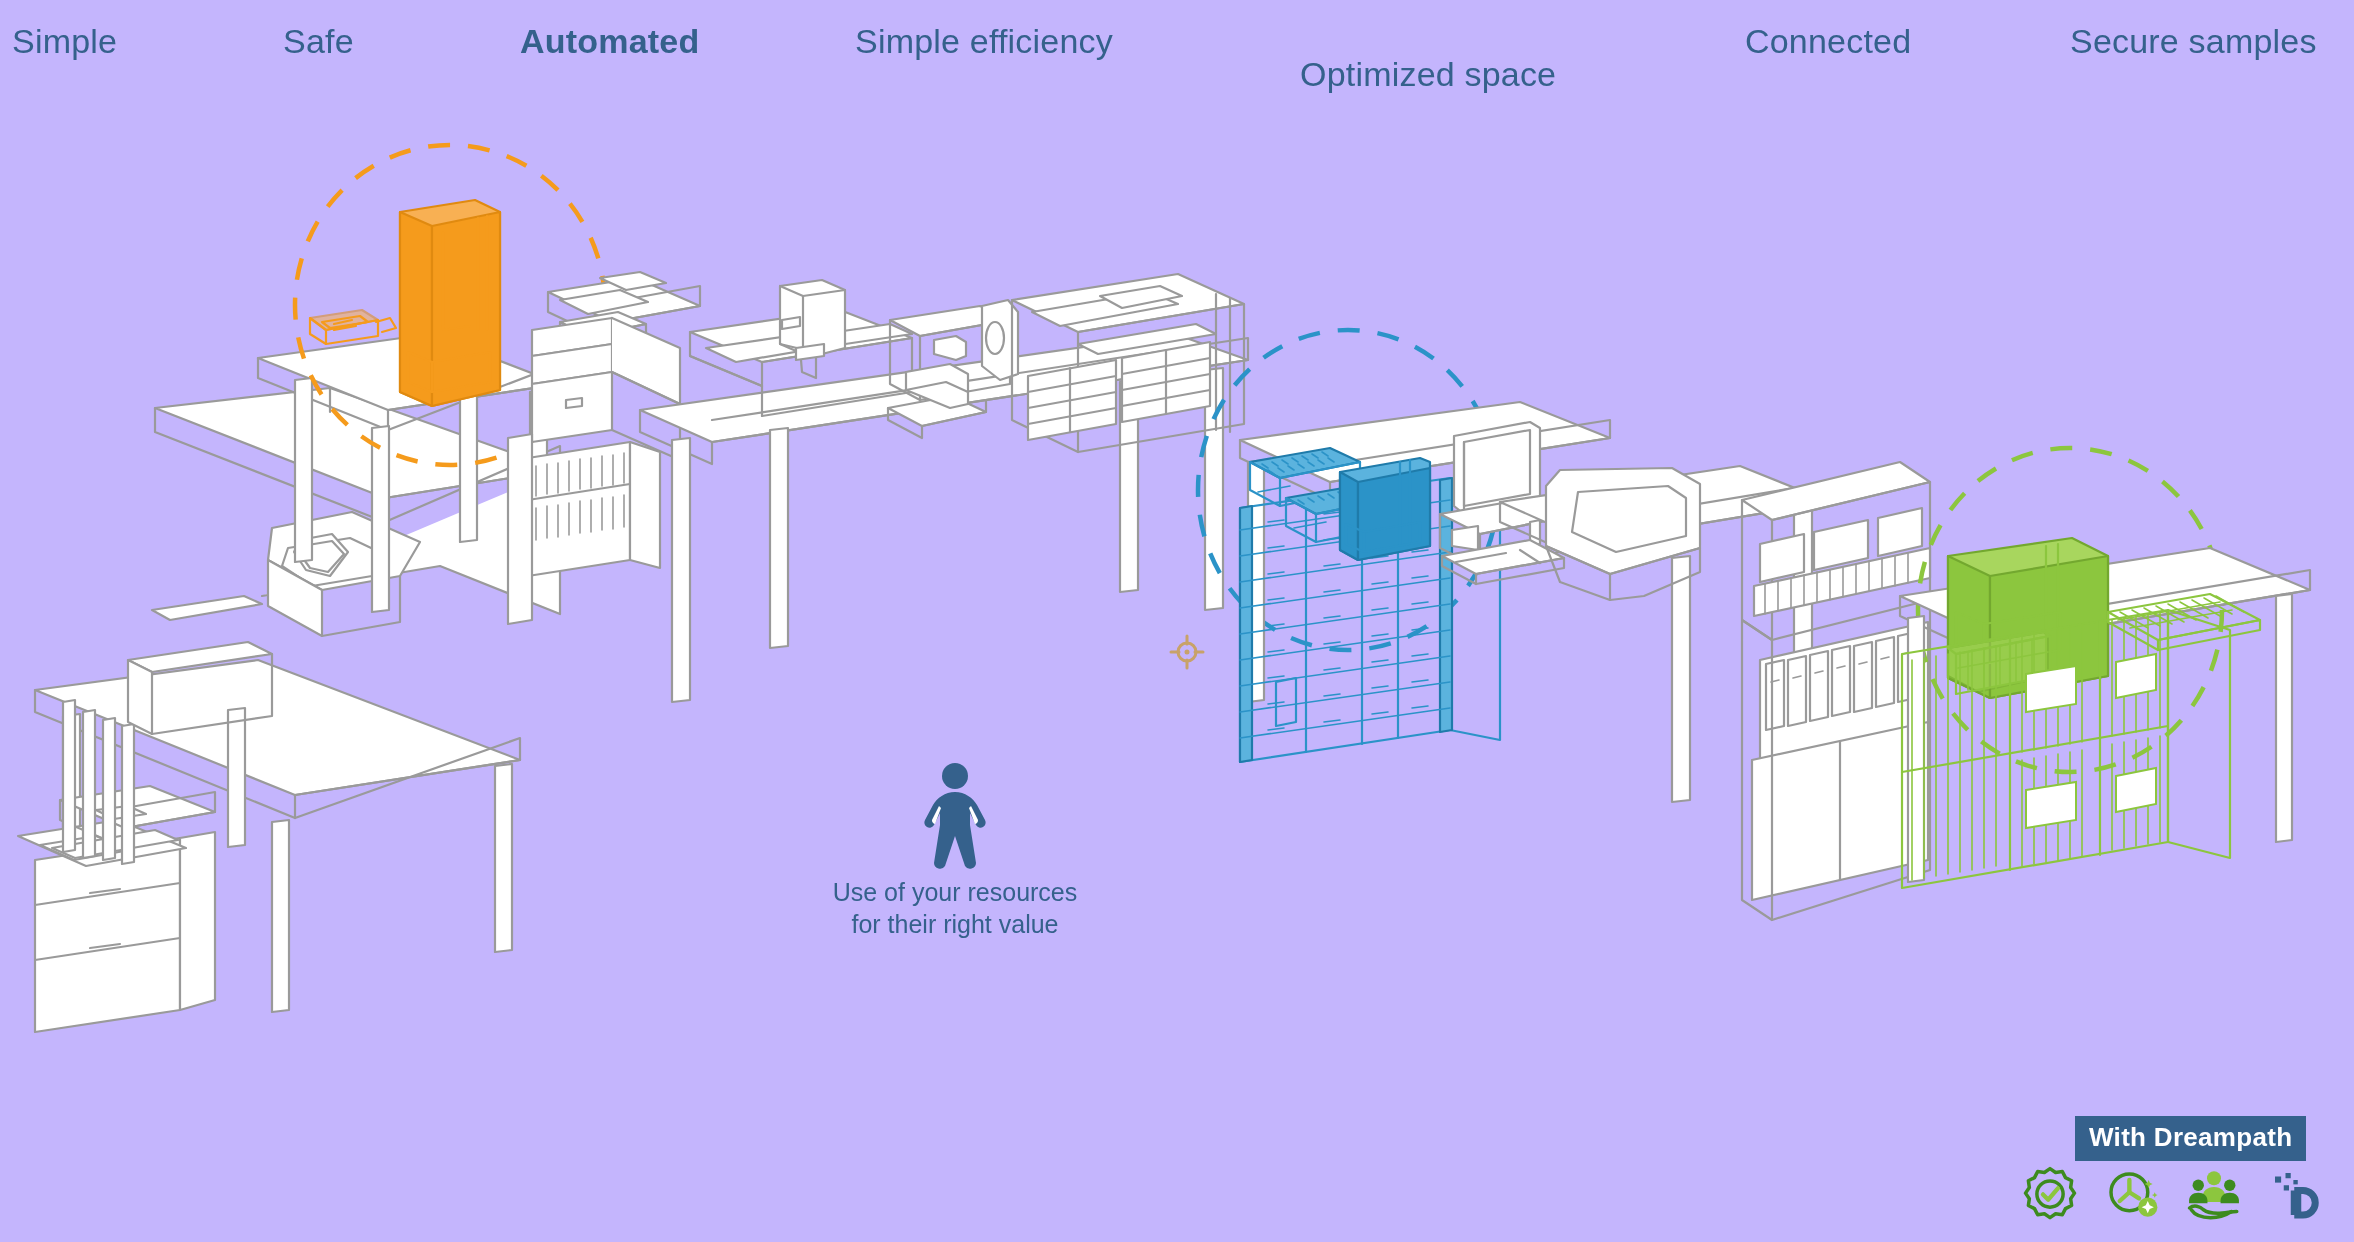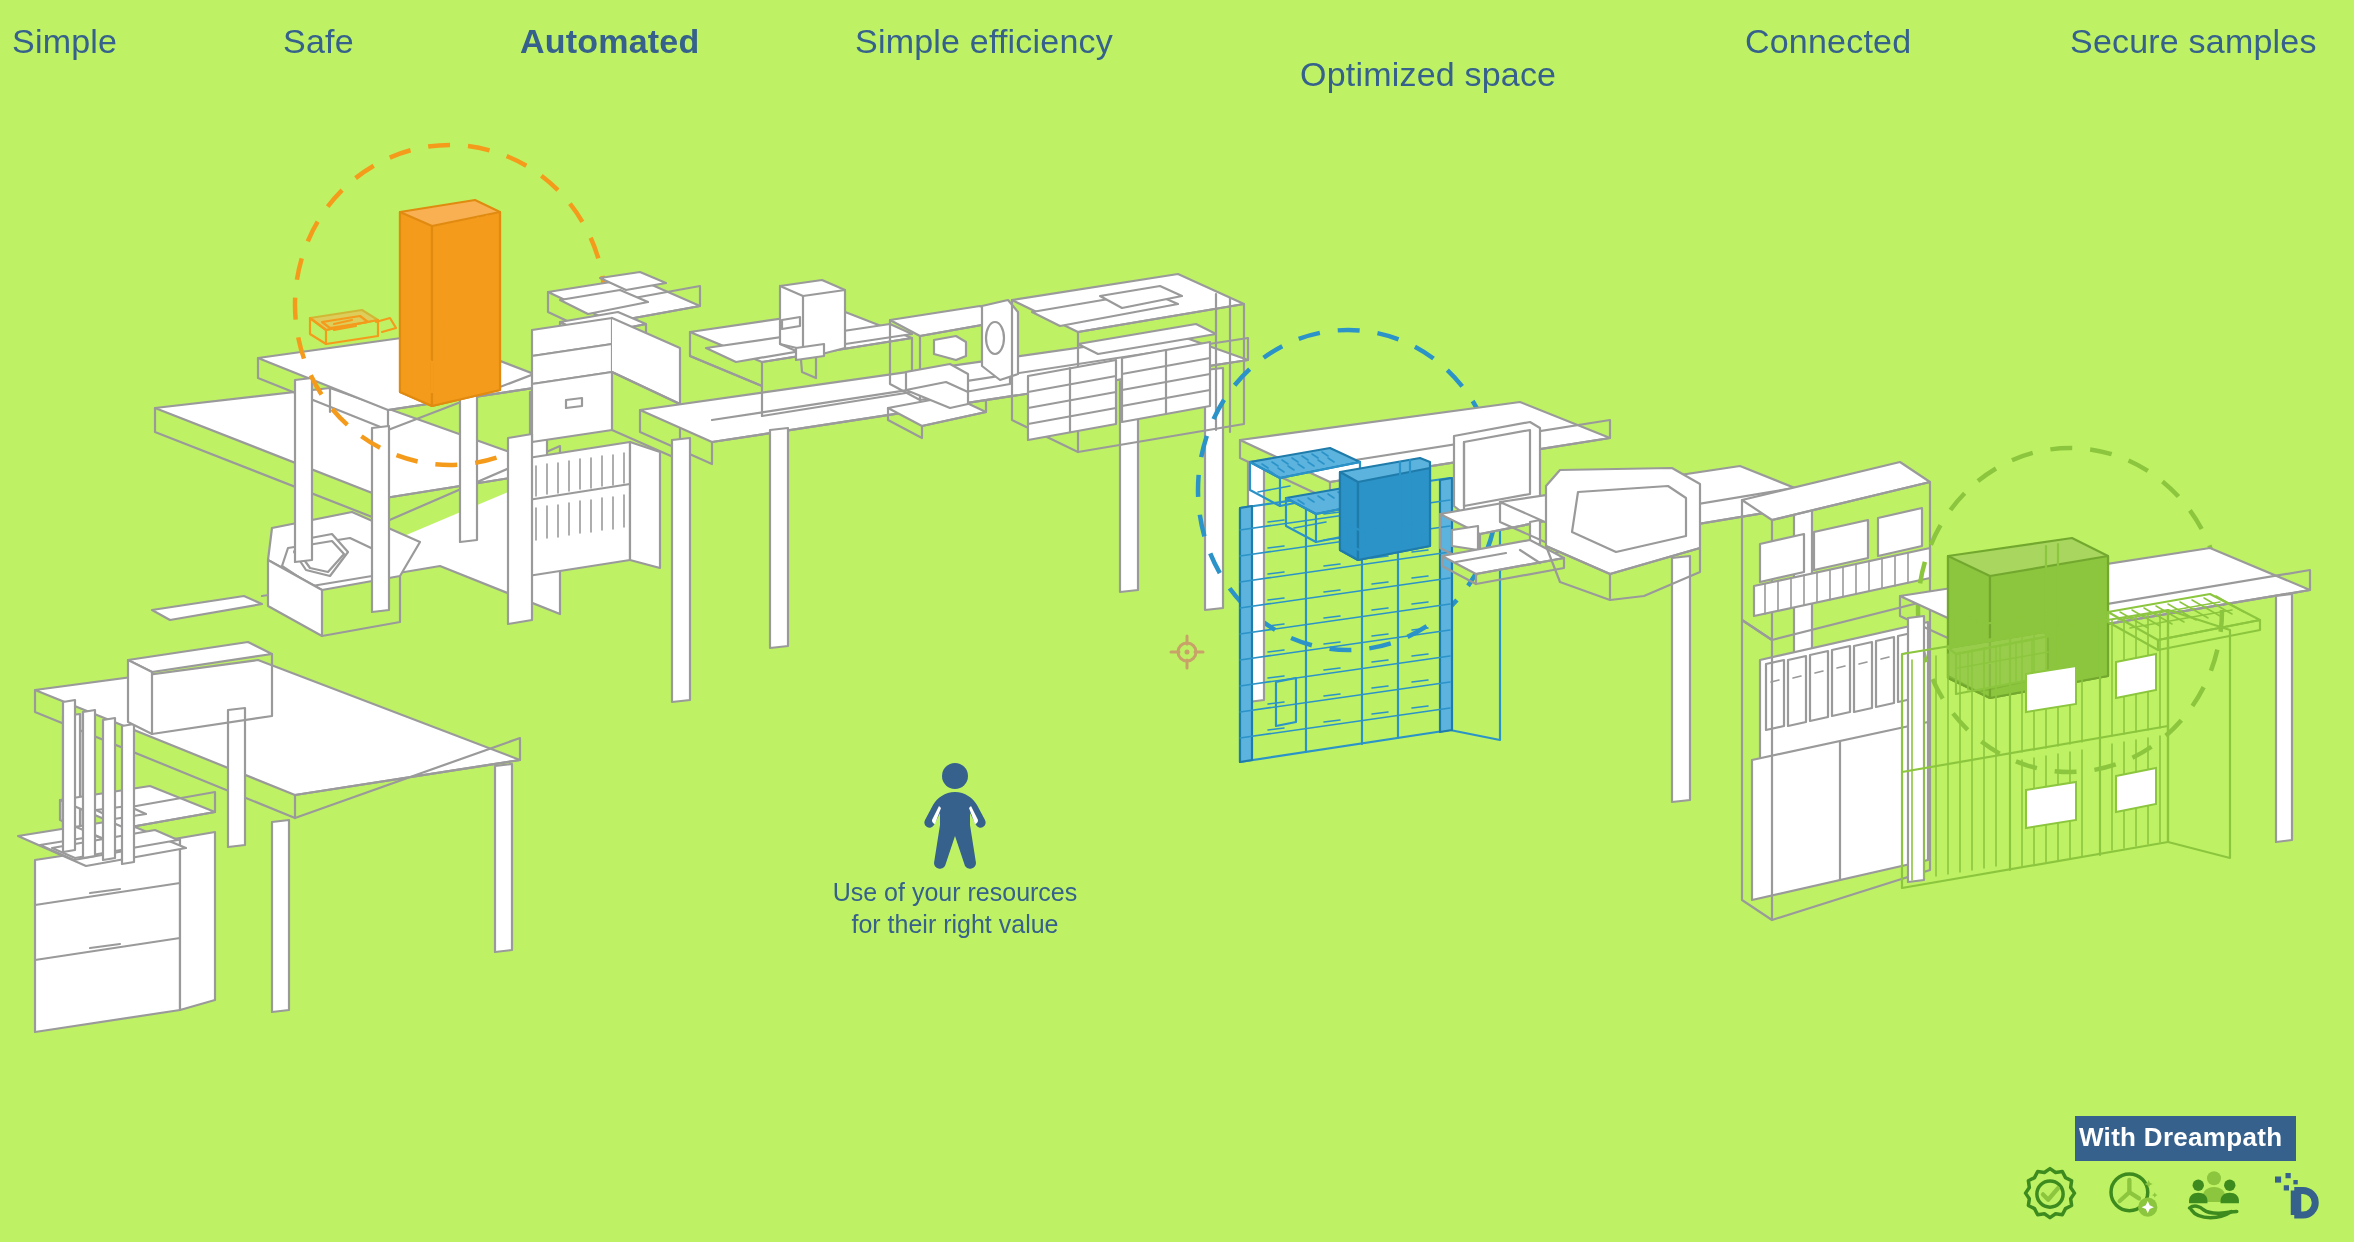--- a/index.html
+++ b/index.html
@@ -1,20 +1,20 @@
 <!DOCTYPE html>
 <html><head>
 <meta charset="utf-8">
 <style>
   html,body{margin:0;padding:0;background:#ffffff;}
   body{
     font-family:"Liberation Sans","DejaVu Sans",sans-serif;
     width:2354px;height:1242px;overflow:hidden;position:relative;
   }
-  #stage{position:relative;width:2354px;height:1242px;background:#bef264;overflow:hidden;}
+  #stage{position:relative;width:2354px;height:1242px;background:#c4b5fd;overflow:hidden;}
 
   
   .hdr{
     position:absolute;top:22px;
     color:#35618c;
     font-size:34px;
     font-weight:400;
     letter-spacing:.2px;
     white-space:nowrap;
   }
@@ -30,21 +30,21 @@
     color:#35618c;font-size:25px;line-height:1.28;
   }
 
   
   #brand{
     position:absolute;left:2075px;top:1116px;
   }
   #brand-badge{
     background:#35618c;color:#ffffff;
     font-size:26px;font-weight:bold;
-    padding:6px 14px 8px 4px;
+    padding:6px 14px 8px 14px;
     display:inline-block;letter-spacing:.3px;white-space:nowrap;
   }
   #brand-icons{
     position:absolute;left:2022px;top:1166px;
     display:flex;align-items:center;gap:26px;
   }
   .brand-ico{width:56px;height:56px;display:block;}
 </style>
 </head>
 <body>

